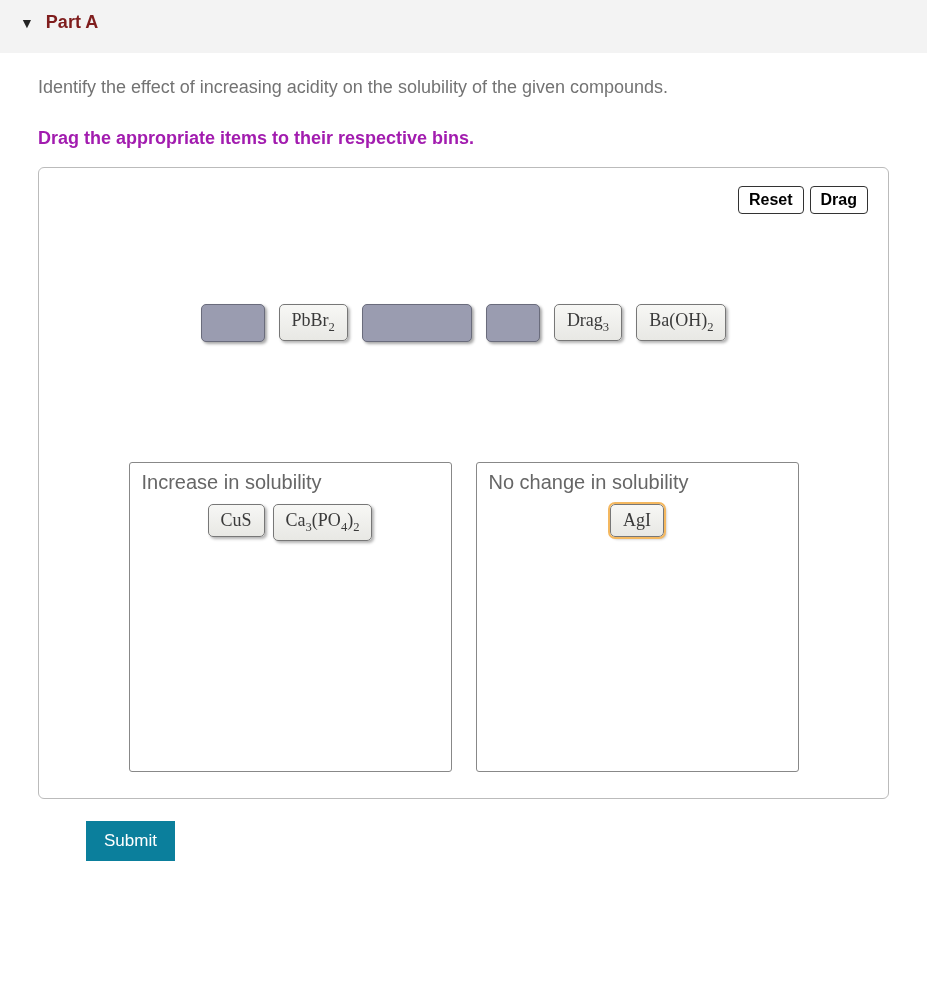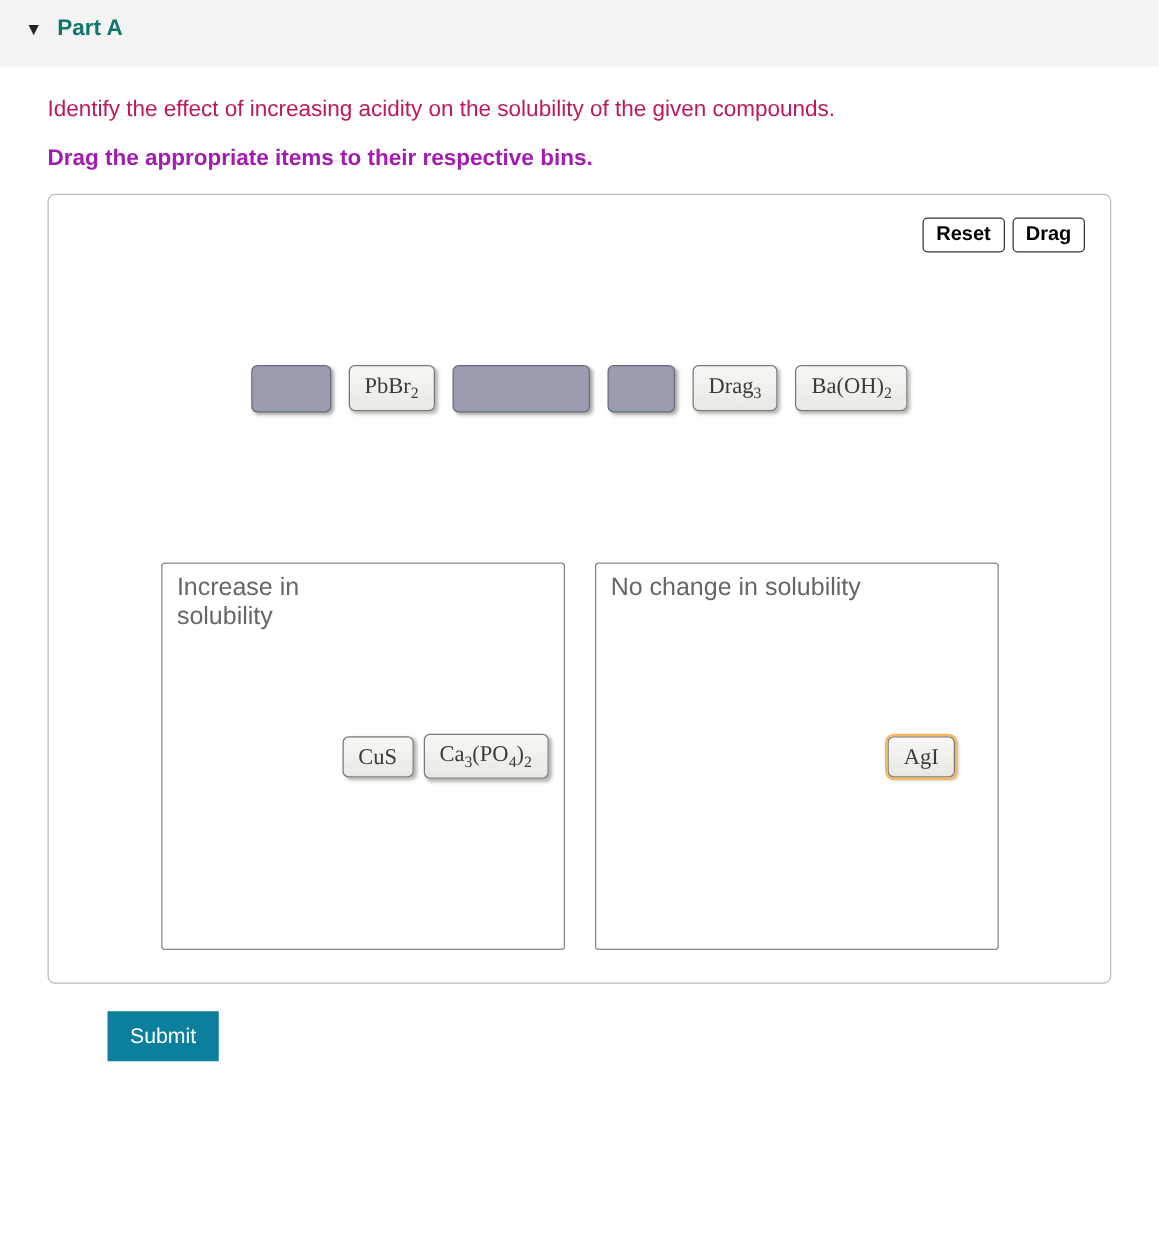--- a/index.html
+++ b/index.html
@@ -17,29 +17,29 @@
     align-items: center;
     gap: 12px;
   }
   .part-header .tri {
     font-size: 14px;
     color: #222;
   }
   .part-header .title {
     font-weight: bold;
     font-size: 18px;
-    color: #0f766e;
+    color: #7f1d1d;
   }
   .content {
     padding: 24px 38px;
   }
   .prompt {
     font-size: 18px;
-    color: #be185d;
-    margin-bottom: 18px;
+    color: #737373;
+    margin-bottom: 30px;
   }
   .instruction {
     font-size: 18px;
     font-weight: bold;
     color: #a21caf;
     margin-bottom: 18px;
   }
   .hints {
     color: #007592;
     font-weight: bold;
@@ -112,31 +112,31 @@
     gap: 24px;
     justify-content: center;
   }
   .bin {
     border: 1.5px solid #888;
     border-radius: 3px;
     width: 323px;
     height: 310px;
     padding: 8px 12px;
     display: flex;
-    flex-direction: row;
+    flex-direction: column;
   }
   .bin-label {
     font-size: 20px;
     color: #666;
     margin-bottom: 10px;
   }
   .bin-items {
     flex: 1;
     display: flex;
-    align-items: center;
+    align-items: flex-start;
     justify-content: center;
     gap: 8px;
   }
   .submit-row {
     margin-top: 22px;
     padding-left: 48px;
   }
   .submit-btn {
     background: #0b7f9c;
     color: #fff;

